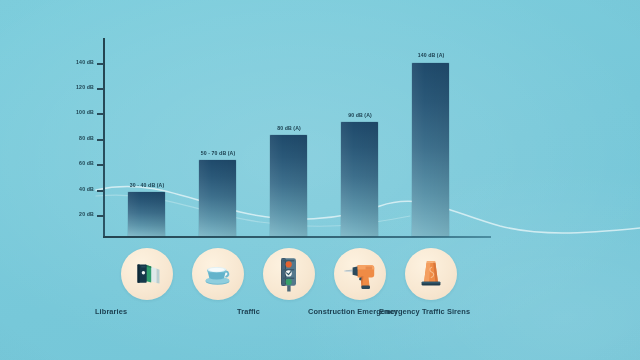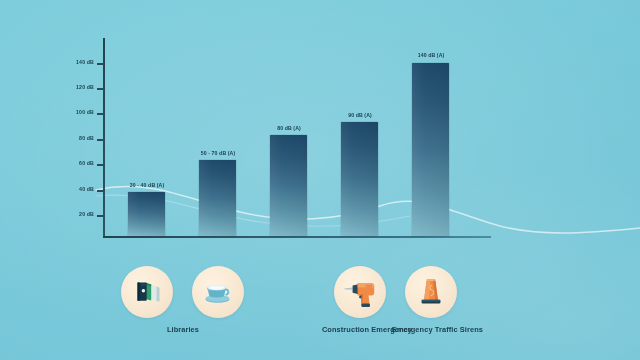--- a/index.html
+++ b/index.html
@@ -119,23 +119,23 @@
   
   #legend {
     position: absolute;
     left: 0;
     top: 248px;
     width: 640px;
     height: 100px;
   }
   .legend-item {
     position: absolute;
-    top: 18px;
+    top: 0;
     width: 104px;
-    text-align: right;
+    text-align: left;
   }
   .icon-circle {
     width: 52px;
     height: 52px;
     margin: 0 auto;
     border-radius: 50%;
     background: radial-gradient(circle at 38% 32%, #fdf2e0 0%, #f8e8d2 55%, #f2ddc4 100%);
     position: relative;
     box-shadow: 0 1px 3px rgba(20,70,90,0.10);
     display: flex;
@@ -258,20 +258,42 @@
           <path d="M25.3 14.6 c3.4 -0.6 4.2 3.6 0.9 5.0" fill="none" stroke="#6fb9cf" stroke-width="1.8" stroke-linecap="round"></path>
 
           <path d="M7.2 12.6 L26.2 12.6 L24 21.2 a9 3.2 0 0 1 -14.6 0 Z" fill="#63b3cb"></path>
           <path d="M7.2 12.6 L26.2 12.6 L25.5 15.6 L7.9 15.6 Z" fill="#7cc4d8"></path>
           <ellipse cx="16.7" cy="12.6" rx="9.5" ry="2.6" fill="#dff0f4"></ellipse>
           <ellipse cx="16.7" cy="12.6" rx="7.6" ry="1.9" fill="#f5fbfc"></ellipse>
         </svg>
       </div>
     </div>
 
+    <div class="legend-item" style="left:237px">
+      <div class="icon-circle">
+        <svg width="30" height="38" viewBox="0 0 30 38">
+
+          <rect x="13.2" y="30" width="3.4" height="6.5" fill="#4b6878"></rect>
+
+          <rect x="7.4" y="3.2" width="14.6" height="27.5" rx="2.2" fill="#54788c"></rect>
+          <rect x="7.4" y="3.2" width="4.1" height="27.5" rx="2.2" fill="#41footer"></rect>
+          <rect x="7.4" y="3.2" width="4.1" height="27.5" fill="#446479"></rect>
+
+          <rect x="9.1" y="5.0" width="11.2" height="1.5" rx="0.7" fill="#3a5a6d"></rect>
+          <rect x="9.1" y="14.0" width="11.2" height="1.5" rx="0.7" fill="#3a5a6d"></rect>
+          <rect x="9.1" y="22.6" width="11.2" height="1.5" rx="0.7" fill="#3a5a6d"></rect>
+
+          <circle cx="14.7" cy="9.4" r="3.1" fill="#e4622f"></circle>
+          <circle cx="14.7" cy="18.4" r="3.1" fill="#f2f4f2"></circle>
+          <circle cx="14.7" cy="26.9" r="3.1" fill="#36a06b"></circle>
+          <path d="M12.6 17.8 l1.9 1.9 l2.4 -3.0" stroke="#2a5162" stroke-width="1.1" fill="none" stroke-linecap="round" stroke-linejoin="round"></path>
+        </svg>
+      </div>
+      <div class="legend-label">Traffic</div>
+    </div>
 
     <div class="legend-item" style="left:308px">
       <div class="icon-circle">
         <svg width="40" height="34" viewBox="0 0 40 34">
 
           <path d="M4 13.6 L13.5 12.6 L13.5 15.6 L4 14.6 Z" fill="#cfd9dc"></path>
           <path d="M5.5 13.8 L12 13.2" stroke="#9fb0b5" stroke-width="0.6"></path>
 
           <path d="M12.6 10.4 L18.4 9.2 L18.4 19.2 L12.6 17.8 Z" fill="#2b4a5c"></path>
 

